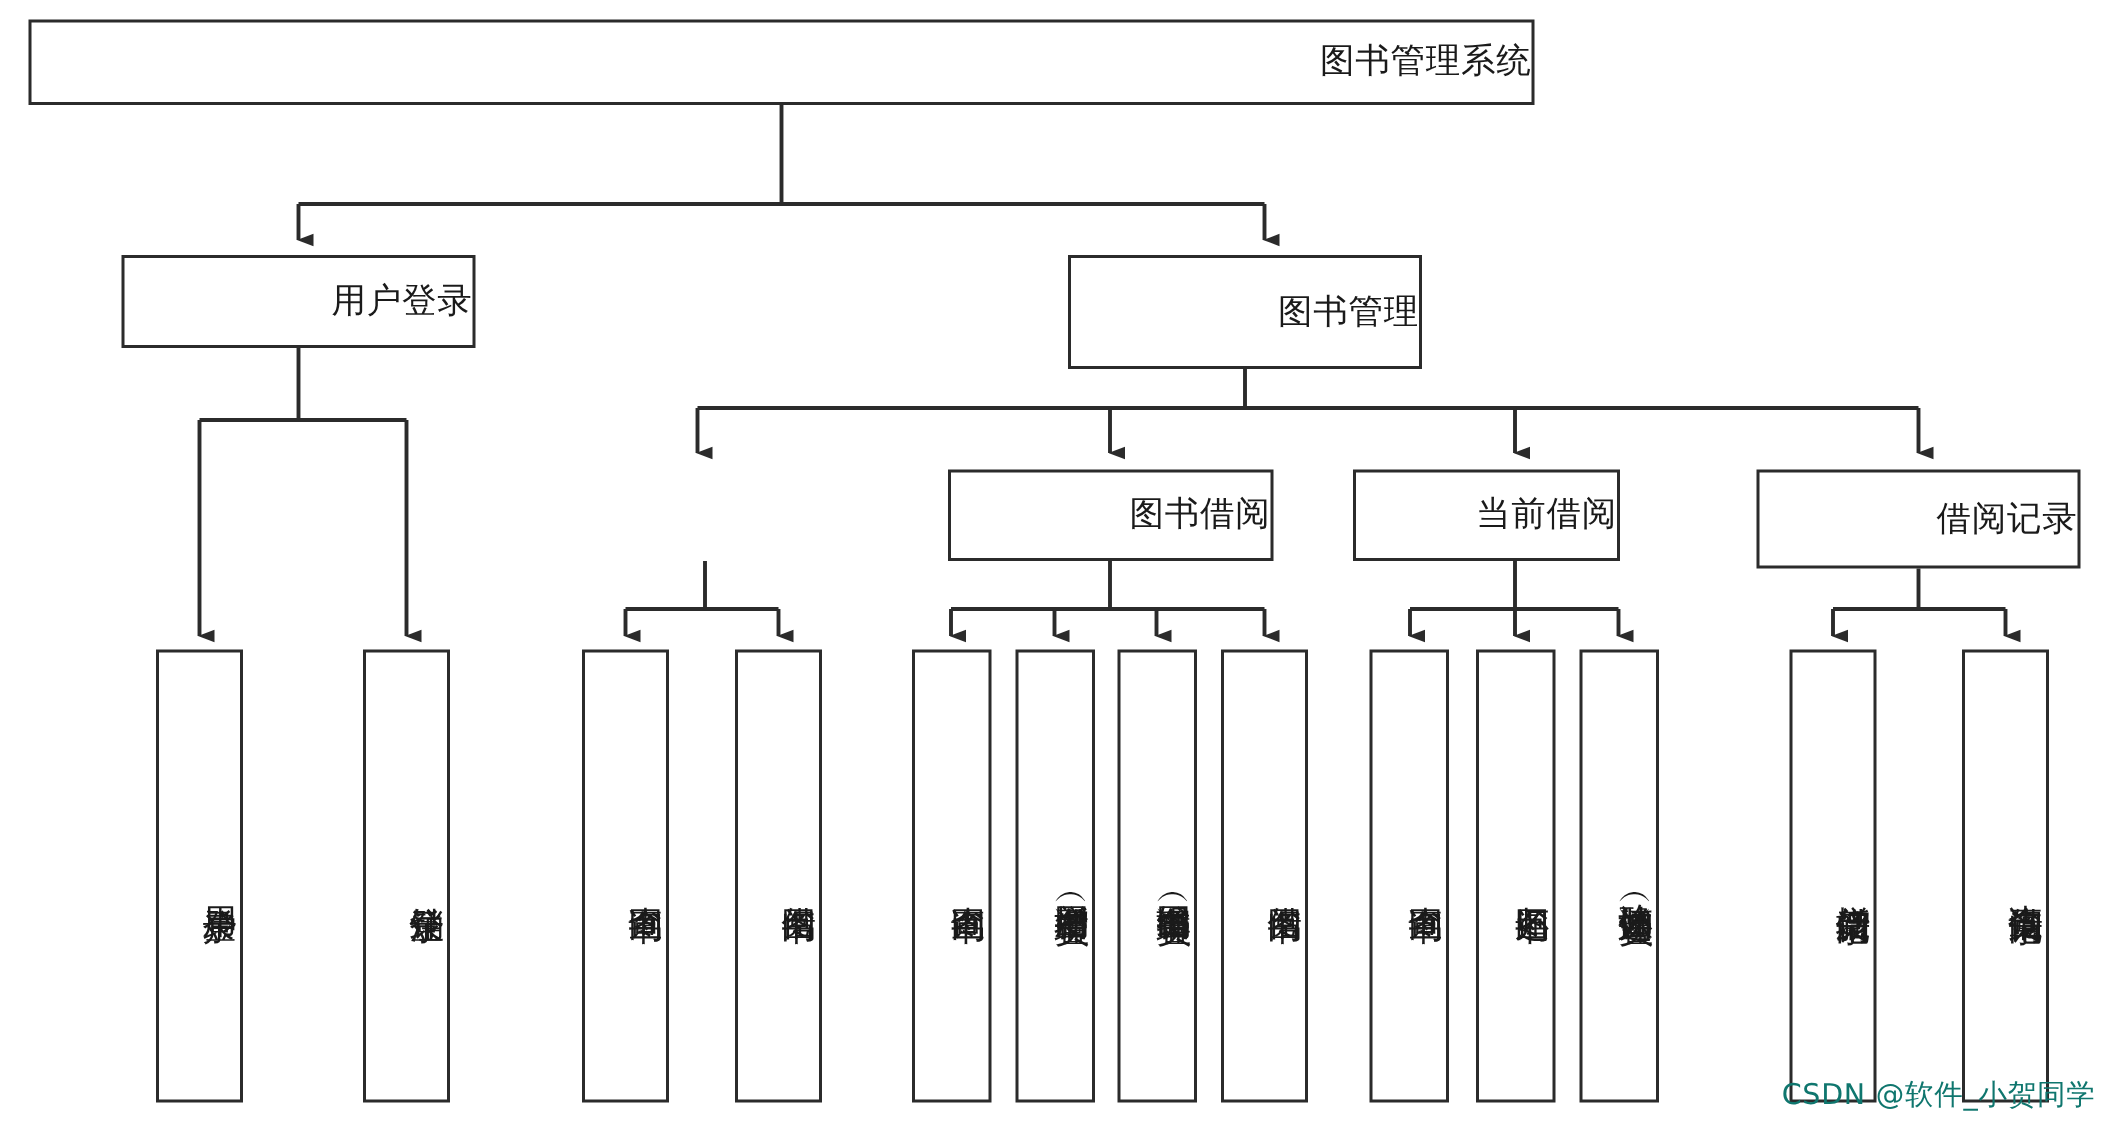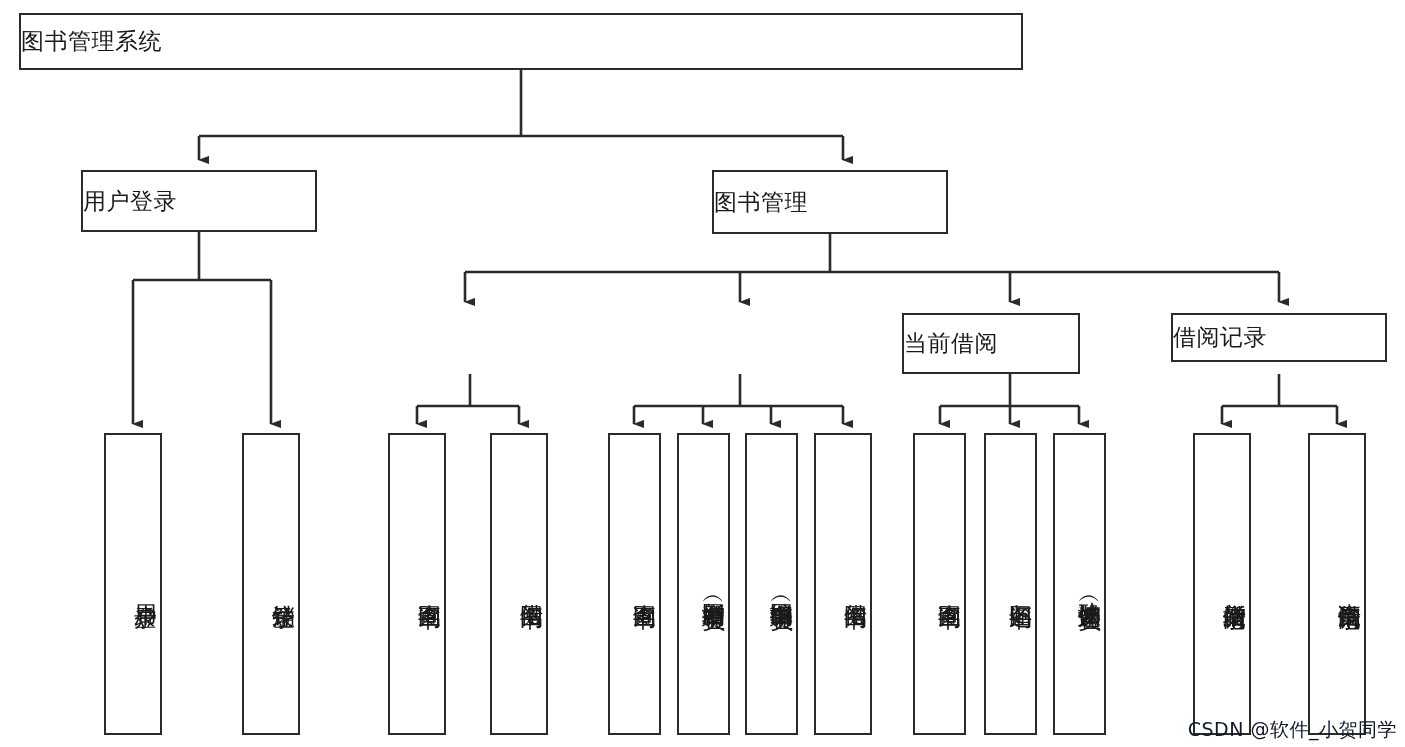--- a/index.html
+++ b/index.html
@@ -28,21 +28,21 @@
     height: 747px;
   }
   .node {
     position: absolute;
     box-sizing: border-box;
     border: 2px solid #2b2b2b;
     background: #ffffff;
     color: #1a1a1a;
     display: flex;
     align-items: center;
-    justify-content: flex-start;
+    justify-content: flex-end;
     z-index: 2;
   }
   .node-h {
     font-size: 23px;
     line-height: 1.15;
     letter-spacing: 0.5px;
     white-space: nowrap;
   }
   .node-v {
     writing-mode: vertical-rl;
@@ -57,21 +57,21 @@
   .node-v .vtext {
     writing-mode: vertical-rl;
     text-orientation: upright;
     display: block;
   }
   .watermark {
     position: absolute;
     right: 8px;
     bottom: 4px;
     font-size: 19px;
-    color: #0f172a;
+    color: #0f766e;
     letter-spacing: 0.5px;
     white-space: nowrap;
     z-index: 5;
   }
 </style>
 </head>
 <body>
 
 <div id="diagram-root">
 
@@ -127,28 +127,31 @@
     </g>
   </svg>
 
   <div class="node node-h" style="left:19px; top:13px; width:1004px; height:57px;">
     <span>图书管理系统</span>
   </div>
 
   <div class="node node-h" style="left:81px; top:170px; width:236px; height:62px;">
     <span>用户登录</span>
   </div>
-  <div class="node node-h" style="left:712px; top:170px; width:236px; height:64px;">
+  <div class="node node-h" style="left:712px; top:170px; width:236px; height:76px;">
     <span>图书管理</span>
   </div>
 
+  <div class="node node-h" style="left:632px; top:313px; width:217px; height:61px;">
+    <span>图书借阅</span>
+  </div>
   <div class="node node-h" style="left:902px; top:313px; width:178px; height:61px;">
     <span>当前借阅</span>
   </div>
-  <div class="node node-h" style="left:1171px; top:313px; width:216px; height:49px;">
+  <div class="node node-h" style="left:1171px; top:313px; width:216px; height:66px;">
     <span>借阅记录</span>
   </div>
 
   <div class="node node-v" style="left:104px; top:433px; width:58px; height:302px;">
     <span class="vtext">用户登录</span>
   </div>
   <div class="node node-v" style="left:242px; top:433px; width:58px; height:302px;">
     <span class="vtext">注销登录</span>
   </div>
 

